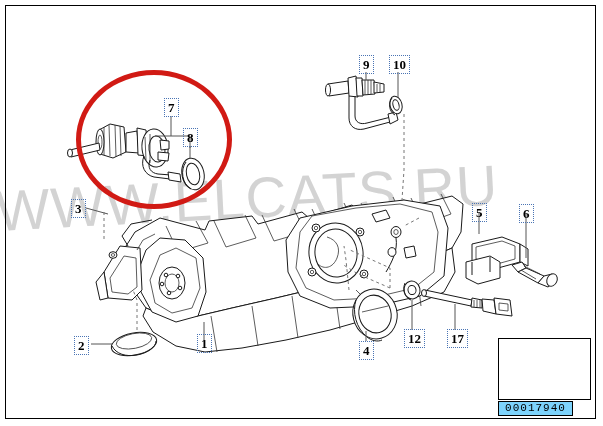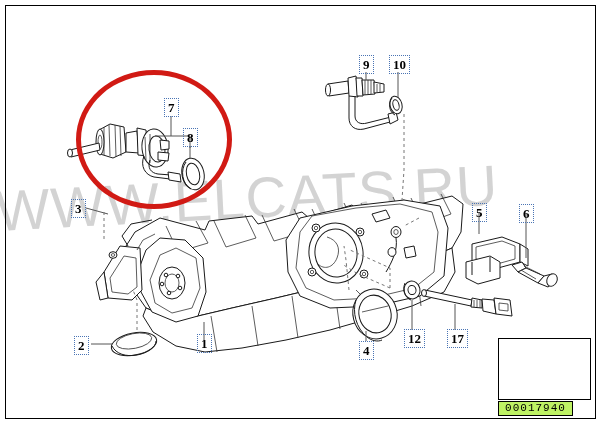--- a/index.html
+++ b/index.html
@@ -74,21 +74,21 @@
     border:1px solid #000000;
     box-sizing:border-box;
     background:#ffffff;
   }
   #insetnumbox{
     position:absolute;
     left:498px;top:401px;
     width:75px;height:15px;
     border:1px solid #000000;
     box-sizing:border-box;
-    background:#bef264;
+    background:#7dd3fc;
     font-family:"Liberation Mono", monospace;
     font-size:11px;
     line-height:13px;
     letter-spacing:1px;
     text-align:center;
     color:#000000;
   }
   .lead{stroke:#555;stroke-width:1;fill:none;}
   .leadd{stroke:#777;stroke-width:1;fill:none;stroke-dasharray:3 3;}
   .part{stroke:#1a1a1a;fill:#ffffff;stroke-width:1;stroke-linejoin:round;}

